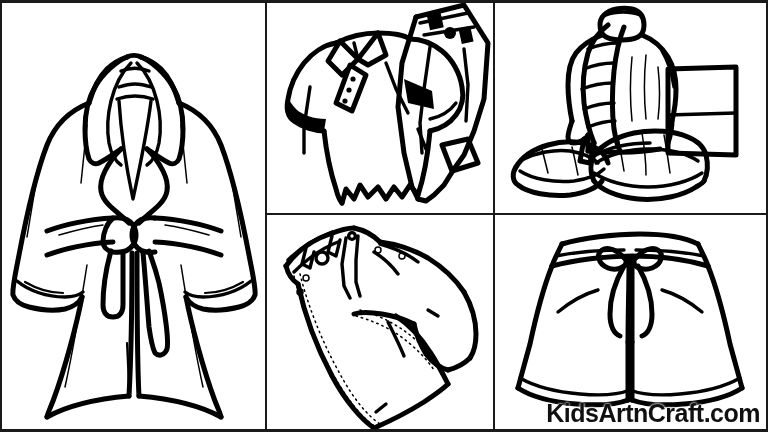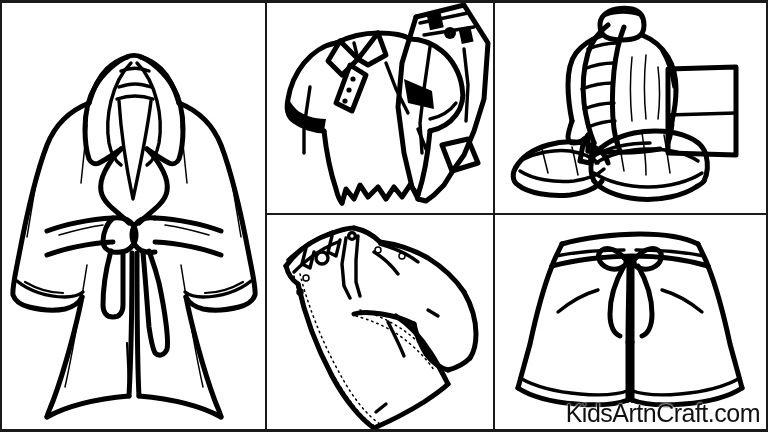--- a/index.html
+++ b/index.html
@@ -45,21 +45,21 @@
   .w-thick { stroke-width: 5; }
   .w-med   { stroke-width: 3.4; }
   .w-thin  { stroke-width: 2.2; }
   .w-hair  { stroke-width: 1.5; }
   .watermark {
     position: absolute;
     right: 8px;
     bottom: 4px;
     font-family: "Liberation Sans", sans-serif;
     font-size: 25px;
-    font-weight: normal;
+    font-weight: bold;
     letter-spacing: -0.5px;
     color: #101010;
     white-space: nowrap;
     text-shadow: 0 0 2px #ffffff, 0 0 3px #ffffff;
   }
 </style>
 </head>
 <body>
 
 <div id="page">

